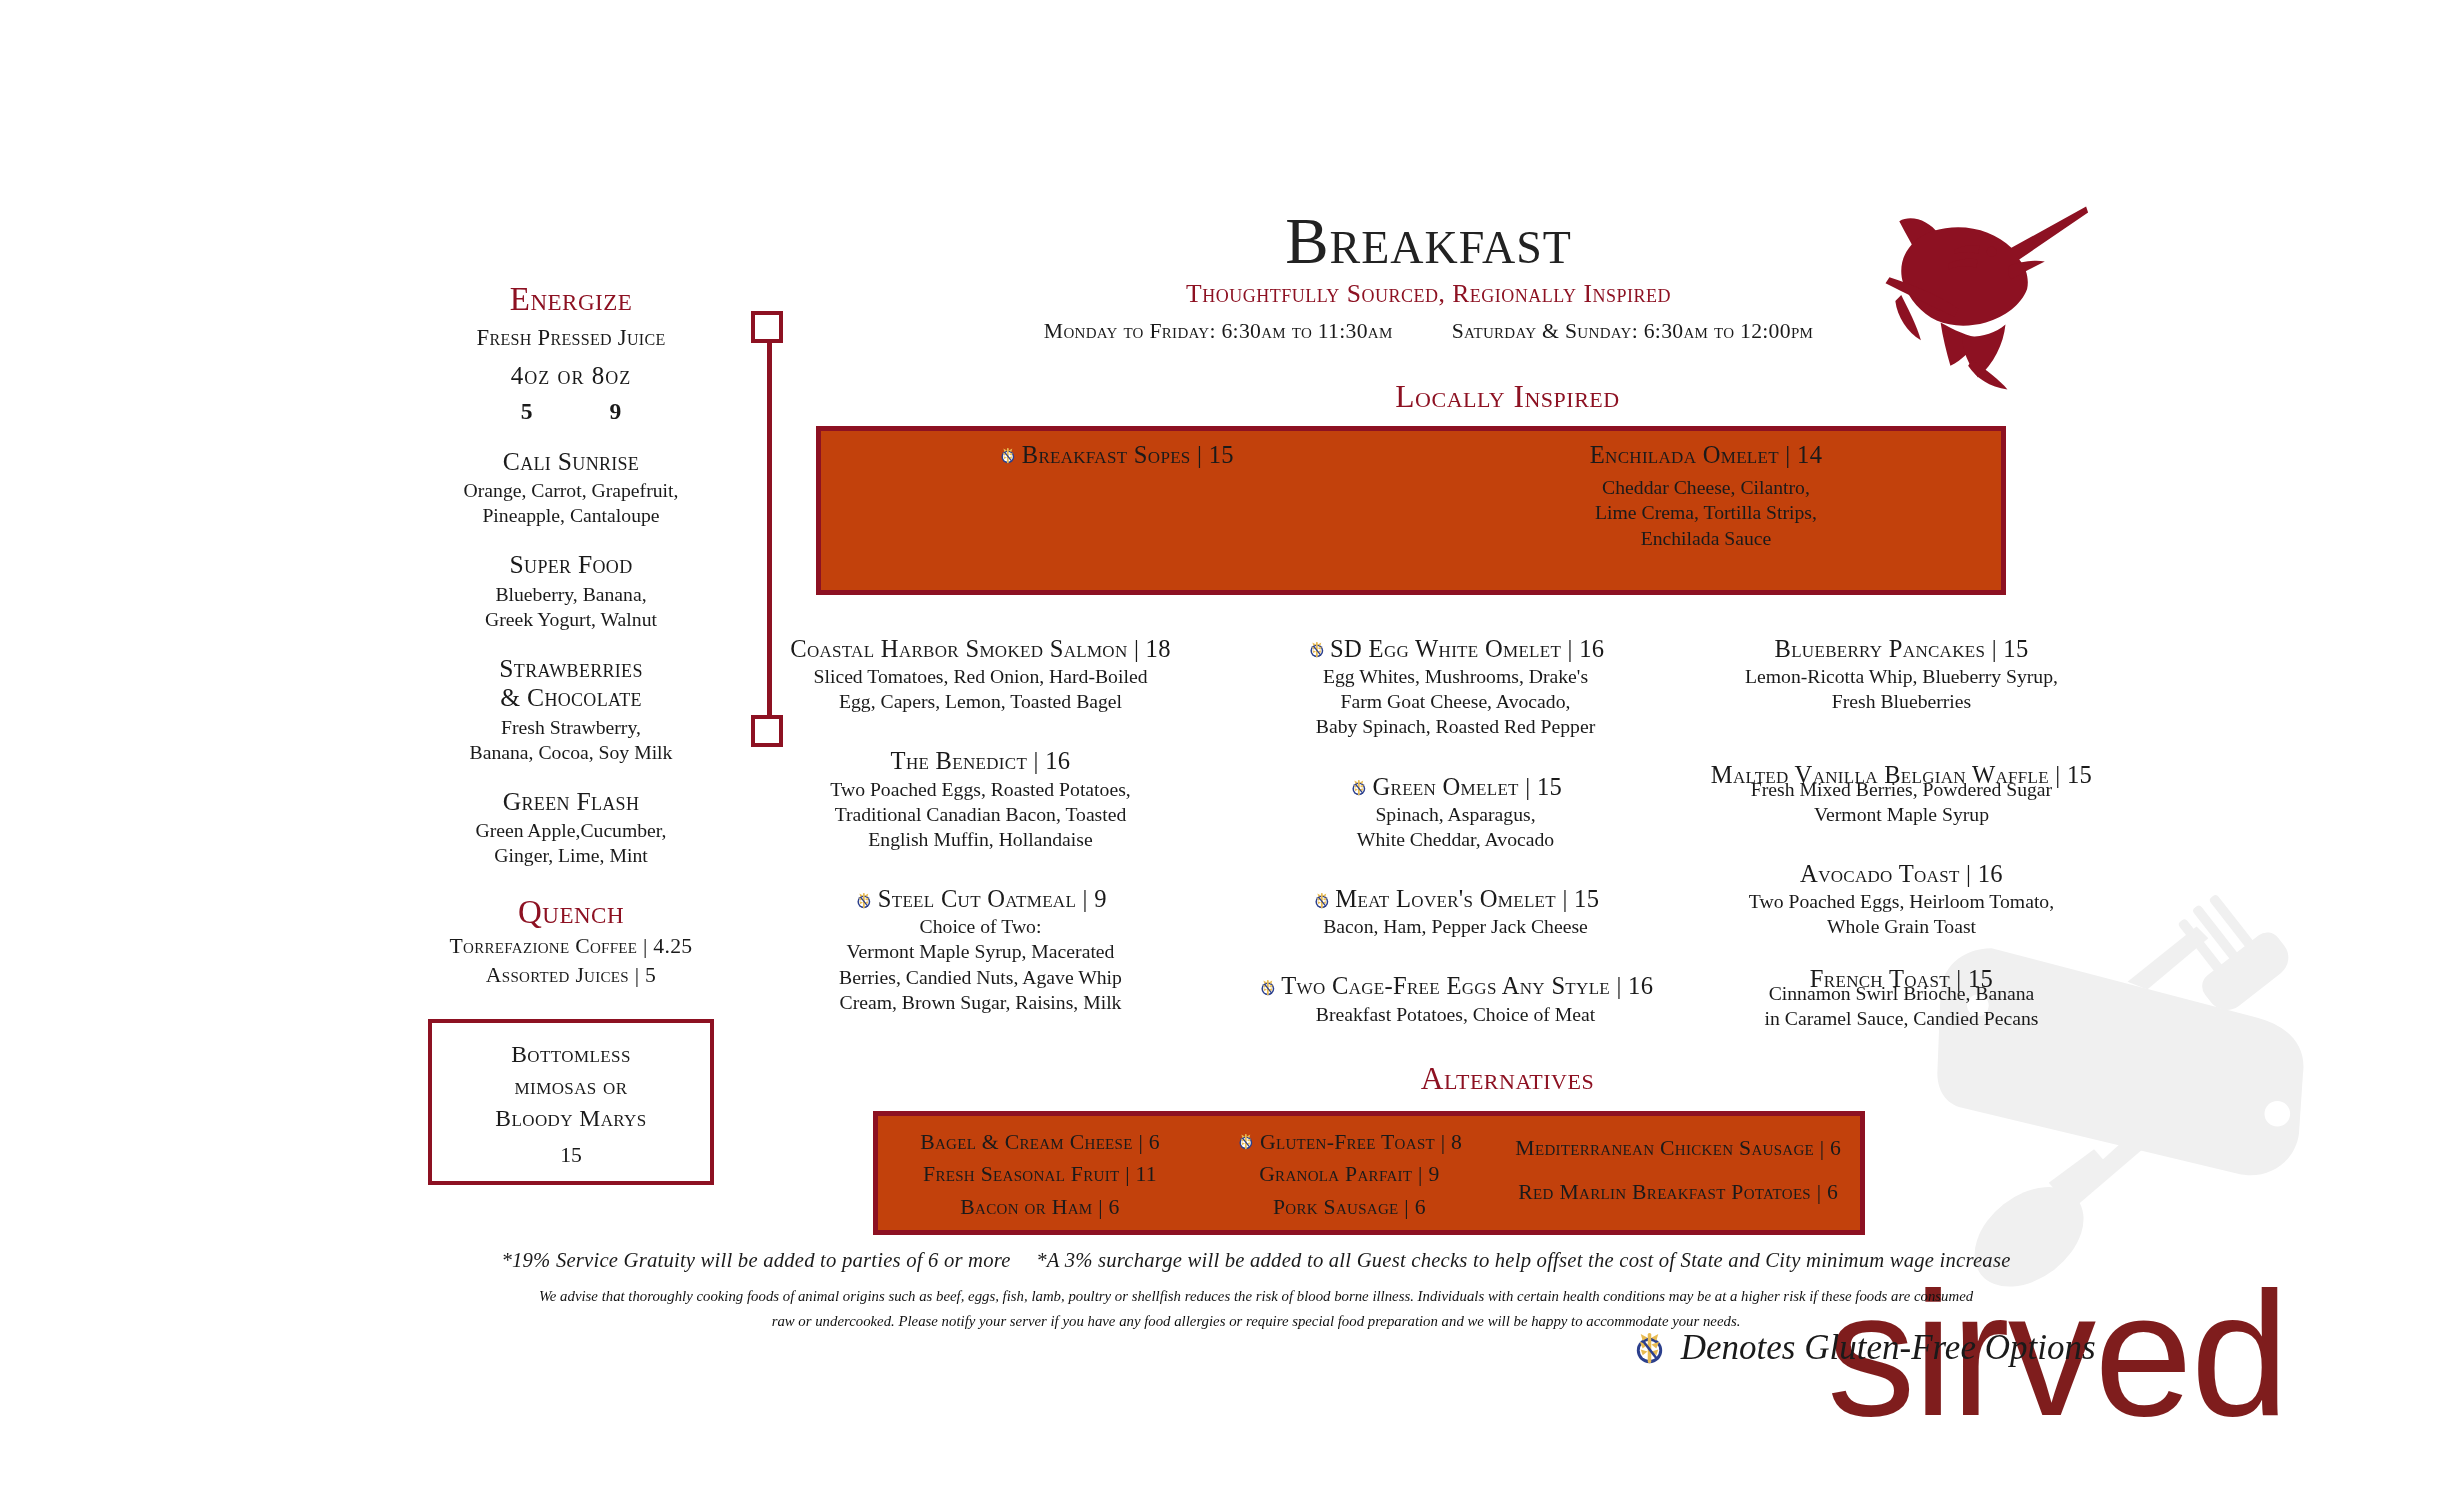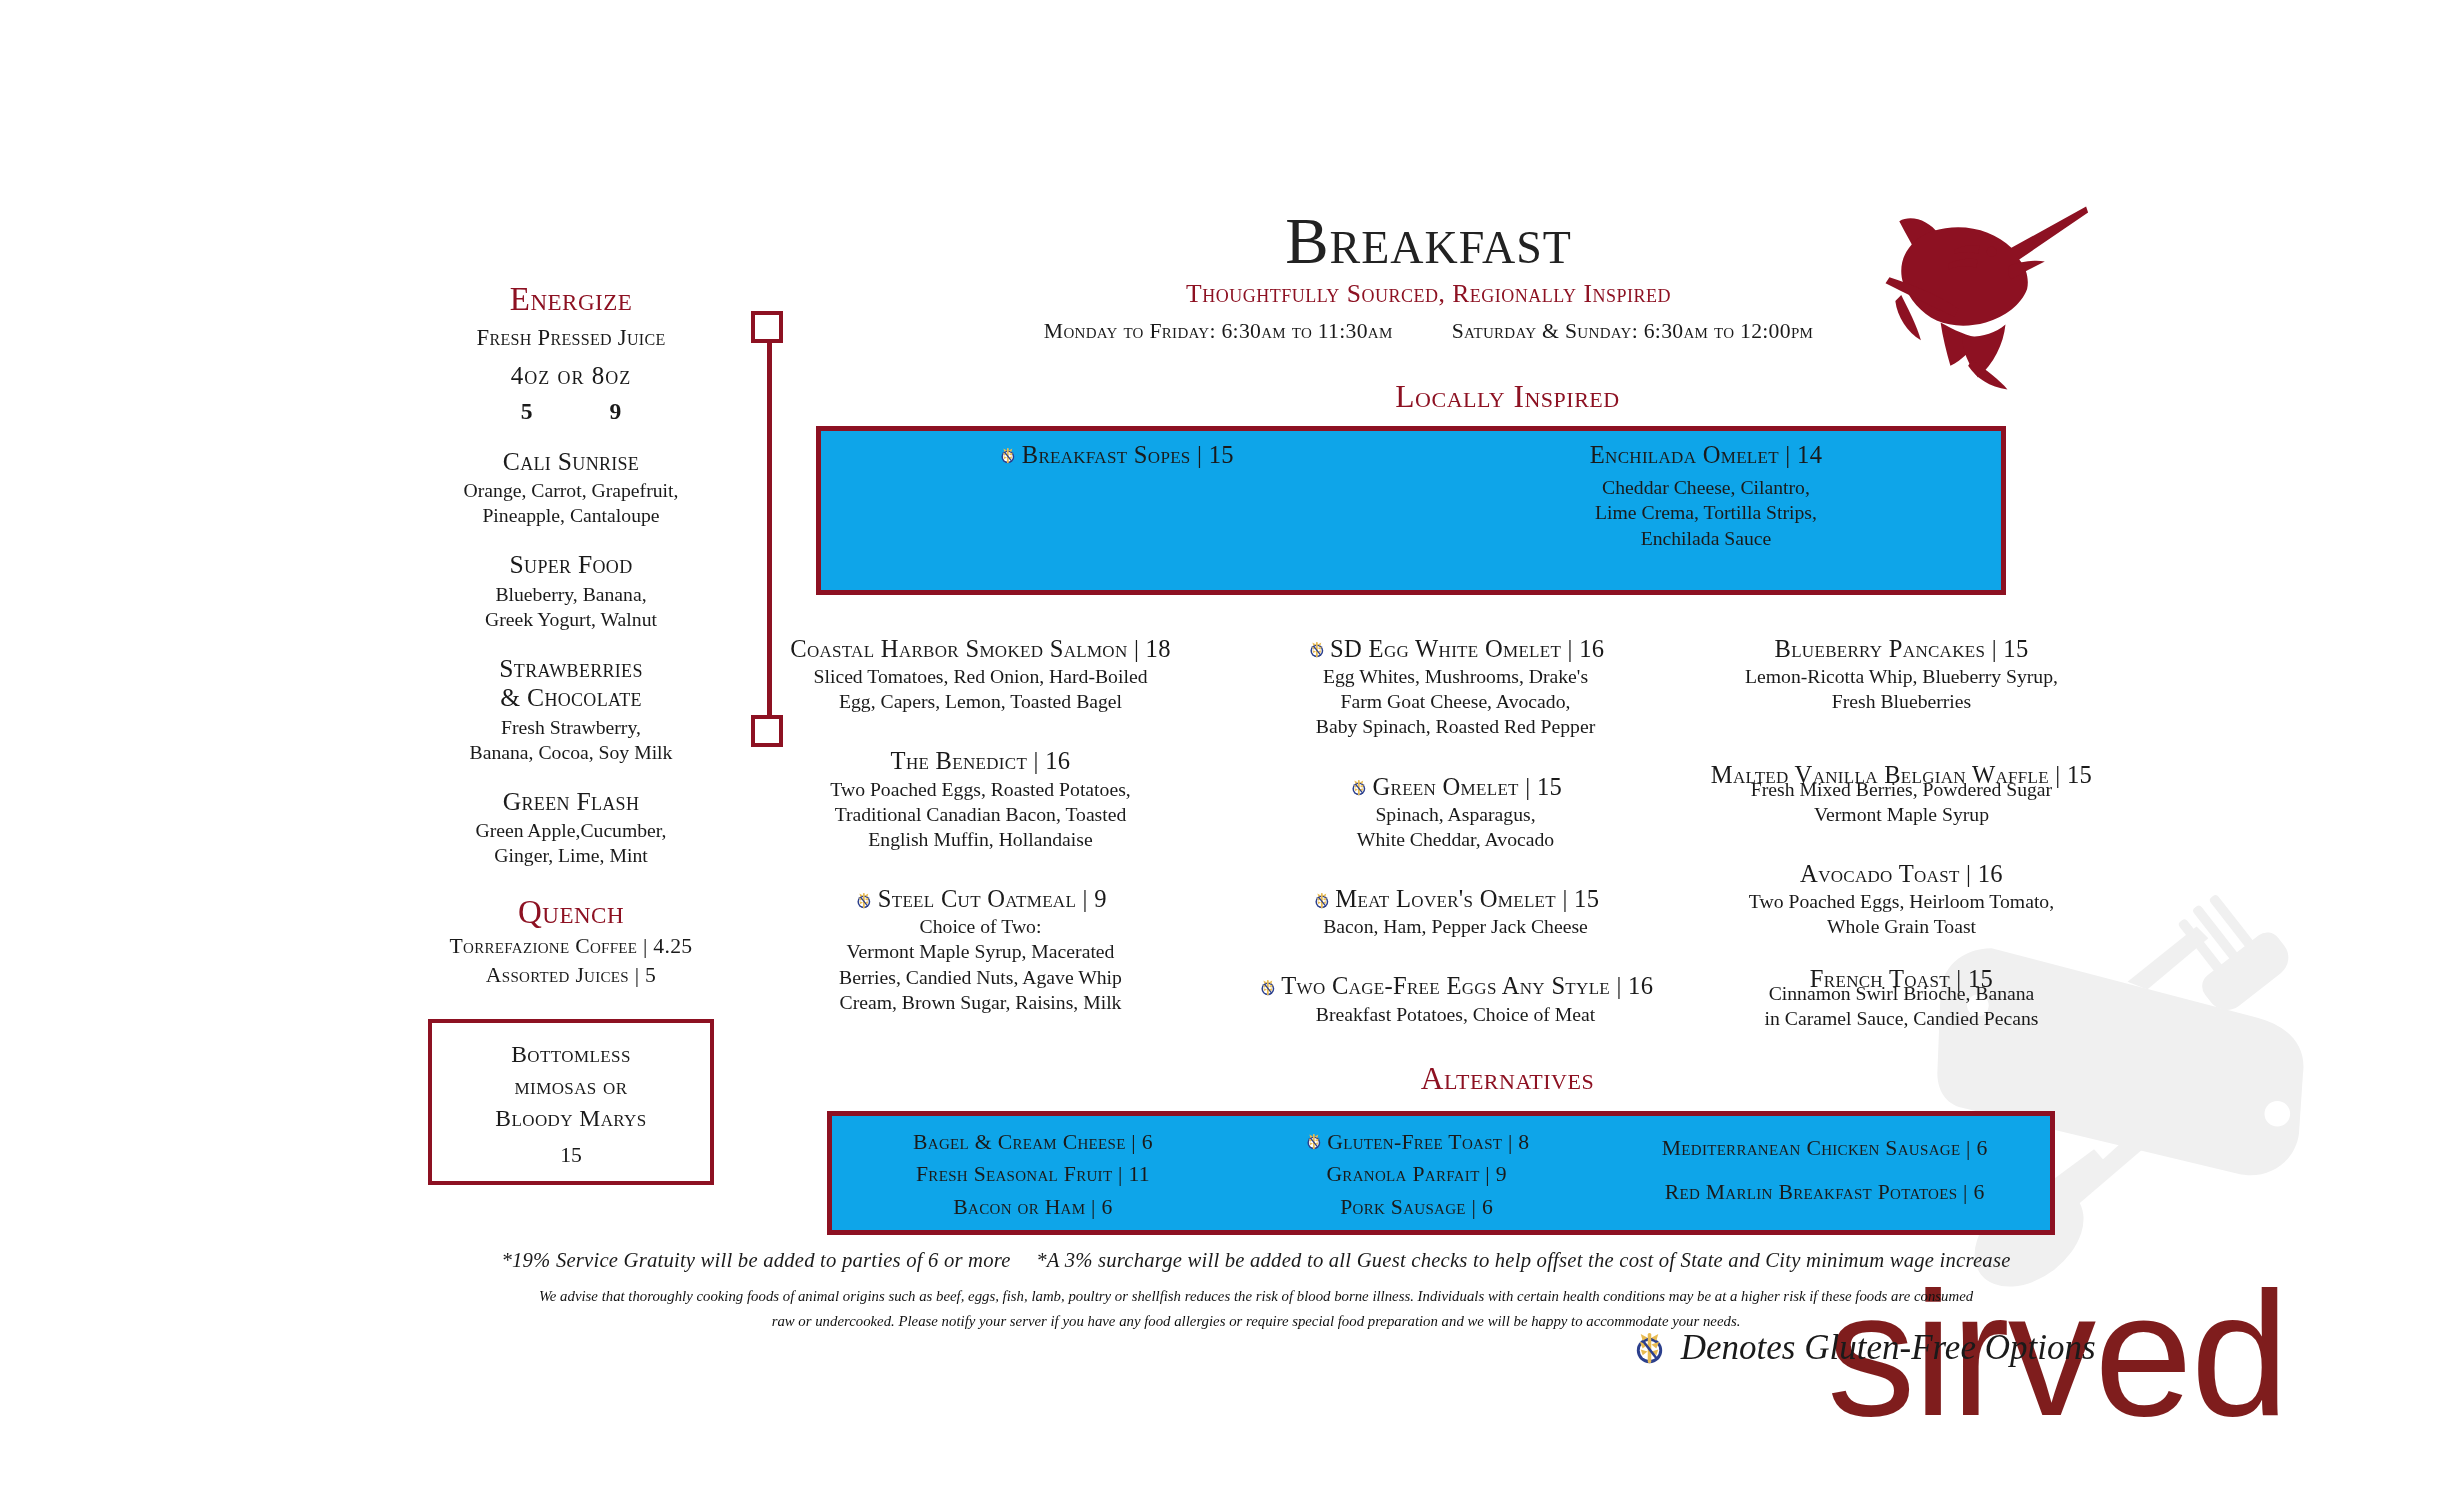--- a/index.html
+++ b/index.html
@@ -204,27 +204,27 @@
   }
   #locally-head { left: 808px; top: 379px; width: 1399px; }
   #alt-head     { left: 808px; top: 1061px; width: 1399px; }
 
   
   .framed {
     position: absolute;
     border: 5.9px solid #8d1122;
     box-sizing: border-box;
     display: flex;
-    background: #0ea5e9;
+    background: #c2410c;
   }
   #locally-box {
     left: 816px; top: 426px; width: 1190px; height: 169px;
   }
   #alt-box {
-    left: 827px; top: 1111px; width: 1228px; height: 124px;
+    left: 873px; top: 1111px; width: 992px; height: 124px;
   }
   .li-col {
     flex: 1;
     text-align: center;
     padding: 9.9px 5.9px 0;
     box-sizing: border-box;
   }
   .li-name {
     font-size: 24.6px;
     font-variant: small-caps;

